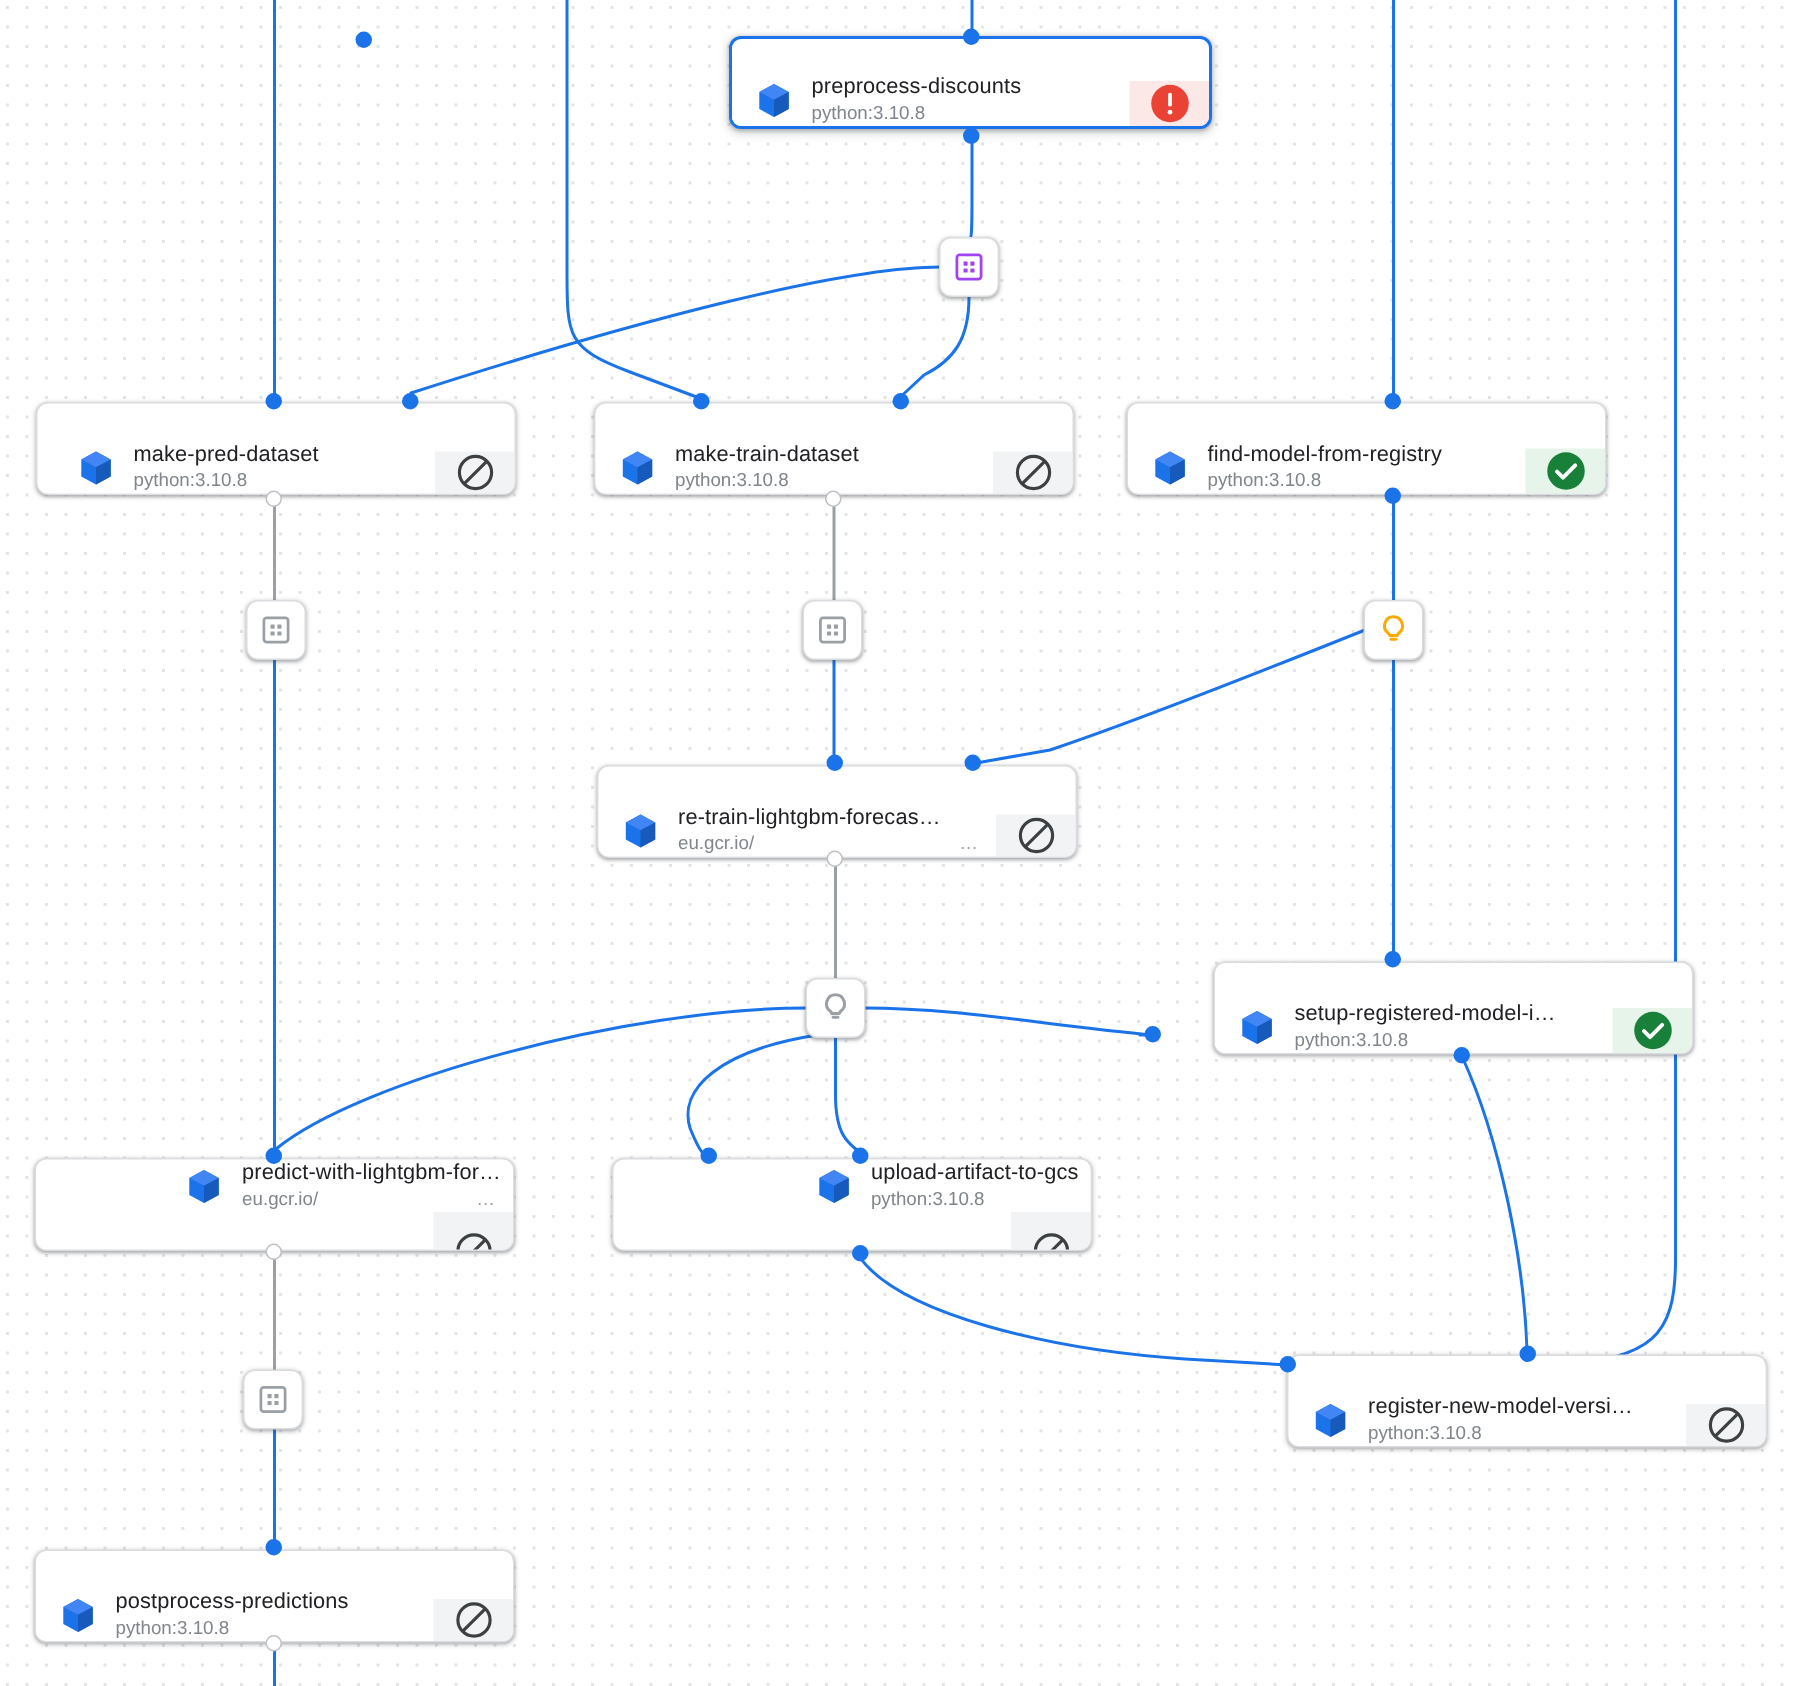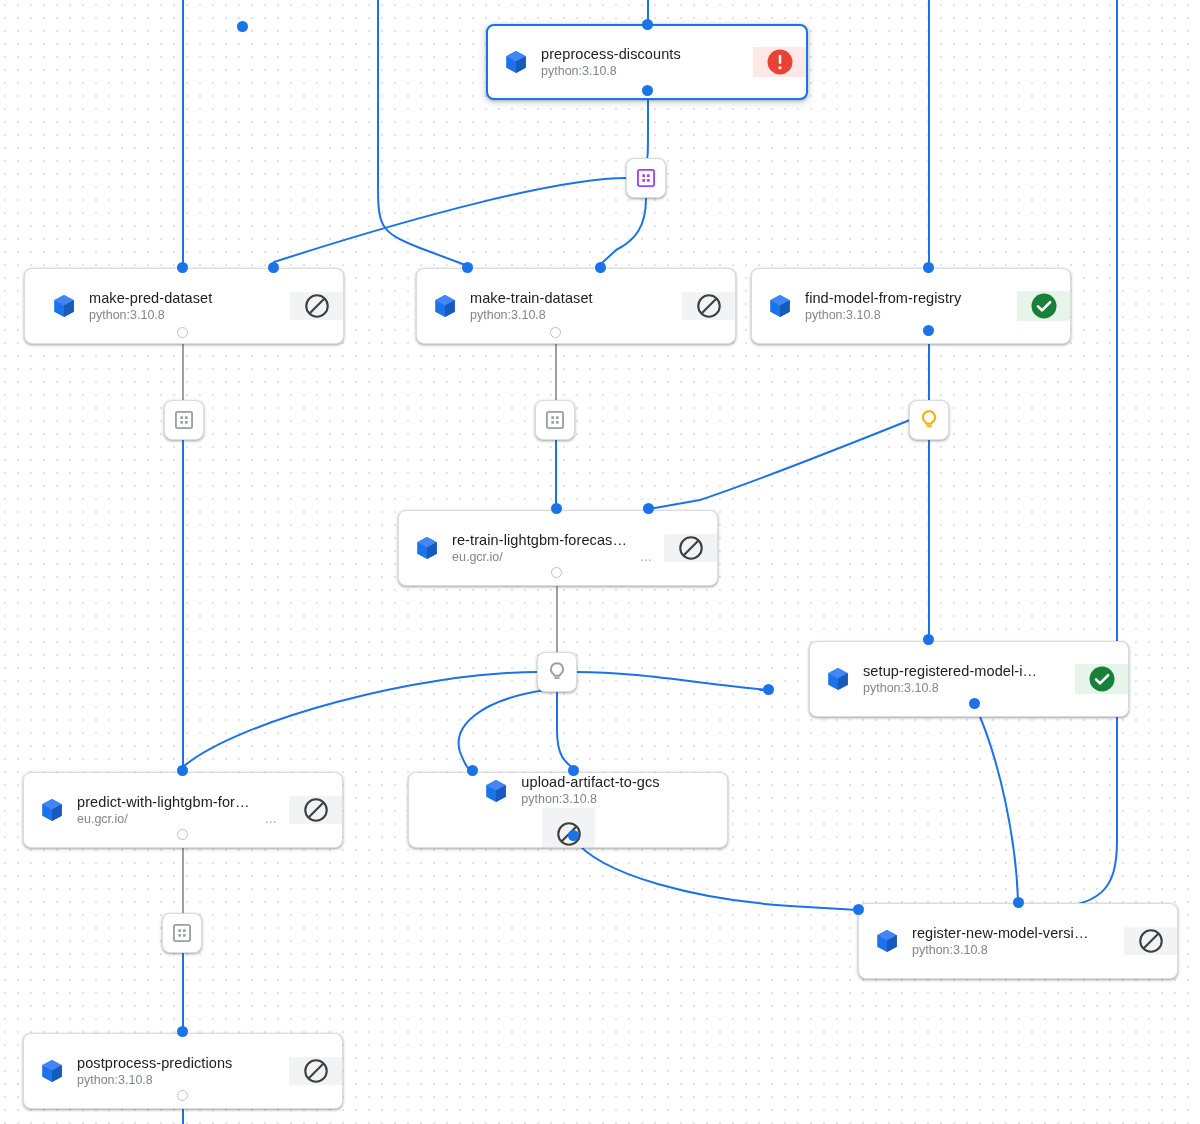--- a/index.html
+++ b/index.html
@@ -12,26 +12,26 @@
     background-position:4px 4px;
     font-family:"Liberation Sans","DejaVu Sans",sans-serif;
     -webkit-font-smoothing:antialiased;
   }
   #canvas{position:absolute;inset:0;}
   #edges{position:absolute;left:0;top:0;width:1200px;height:1124px;pointer-events:none;}
 
   
   .node{
     position:absolute;
-    height:76px;
+    height:62px;
     background:#ffffff;
     border:1px solid #dadce0;
     border-radius:8px;
     box-shadow:0 1px 2px rgba(60,64,67,.30),0 1px 3px 1px rgba(60,64,67,.15);
-    display:flex;align-items:center;
+    display:flex;align-items:flex-end;
     box-sizing:border-box;
     overflow:hidden;
   }
   .node.selected{
     border:2px solid #1a73e8;
     box-shadow:0 1px 3px rgba(60,64,67,.35),0 2px 6px 2px rgba(60,64,67,.15);
   }
   .node .body{
     flex:1 1 auto;display:flex;align-items:center;gap:11px;
     padding:0 8px 0 14px;min-width:0;background:#fff;
@@ -179,21 +179,21 @@
       </span>
     </div>
     <div class="status skipped">
       <svg viewBox="0 0 24 24" width="28" height="28">
         <circle cx="12" cy="12" r="9.2" fill="none" stroke="#3c4043" stroke-width="1.8"></circle>
         <line x1="5.6" y1="18.4" x2="18.4" y2="5.6" stroke="#3c4043" stroke-width="1.8"></line>
       </svg>
     </div>
   </div>
 
-  <div class="node" style="left:416px;top:268px;width:320px;">
+  <div class="node" style="left:396px;top:268px;width:320px;">
     <div class="body">
       <span class="glyph">
         <svg viewBox="0 0 24 24" width="28" height="28">
           <path d="M12 2.6 3.6 7.1v9.8L12 21.4l8.4-4.5V7.1Z" fill="#1a73e8"></path>
           <path d="M12 2.6 3.6 7.1 12 11.6l8.4-4.5Z" fill="#4285f4"></path>
           <path d="M12 11.6v9.8l8.4-4.5V7.1Z" fill="#185abc"></path>
         </svg>
       </span>
       <span class="labels">
         <span class="title">make-train-dataset</span>
@@ -279,21 +279,21 @@
       </span>
     </div>
     <div class="status succeeded">
       <svg viewBox="0 0 24 24" width="30" height="30">
         <circle cx="12" cy="12" r="10" fill="#188038"></circle>
         <path d="M7.2 12.3 10.4 15.5 16.9 9" fill="none" stroke="#fff" stroke-width="2.1" stroke-linecap="round" stroke-linejoin="round"></path>
       </svg>
     </div>
   </div>
 
-  <div class="node" style="left:23px;top:772px;width:320px;">
+  <div class="node" style="left:23px;top:772px;width:320px;flex-direction:column;">
     <div class="body">
       <span class="glyph">
         <svg viewBox="0 0 24 24" width="28" height="28">
           <path d="M12 2.6 3.6 7.1v9.8L12 21.4l8.4-4.5V7.1Z" fill="#1a73e8"></path>
           <path d="M12 2.6 3.6 7.1 12 11.6l8.4-4.5Z" fill="#4285f4"></path>
           <path d="M12 11.6v9.8l8.4-4.5V7.1Z" fill="#185abc"></path>
         </svg>
       </span>
       <span class="labels">
         <span class="title">predict-with-lightgbm-for…</span>

